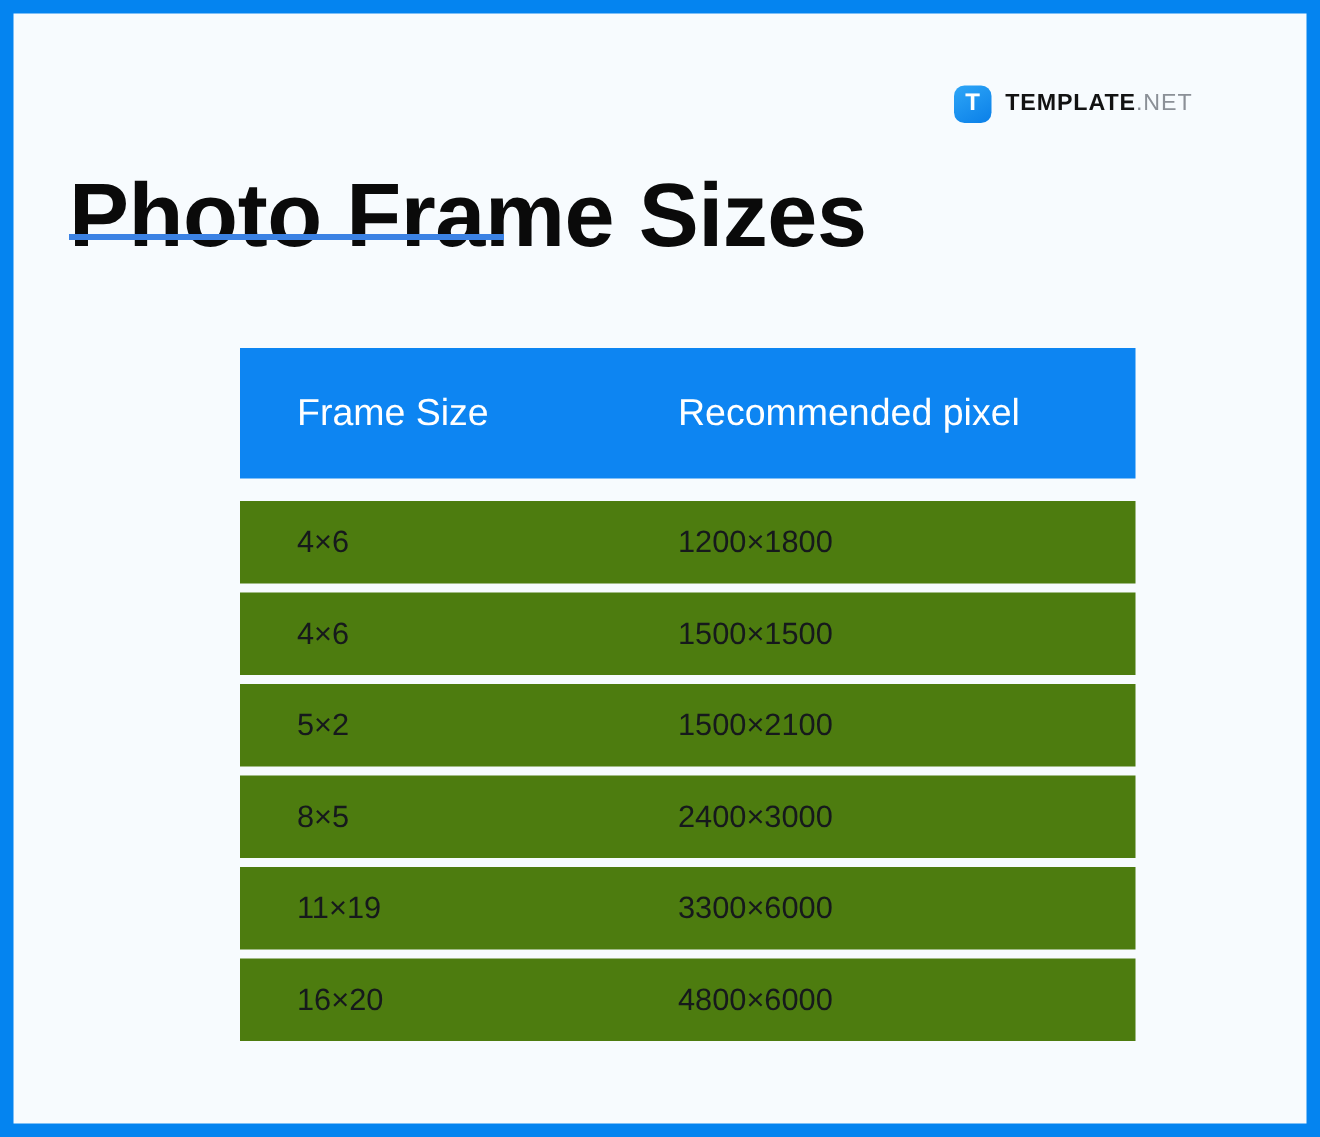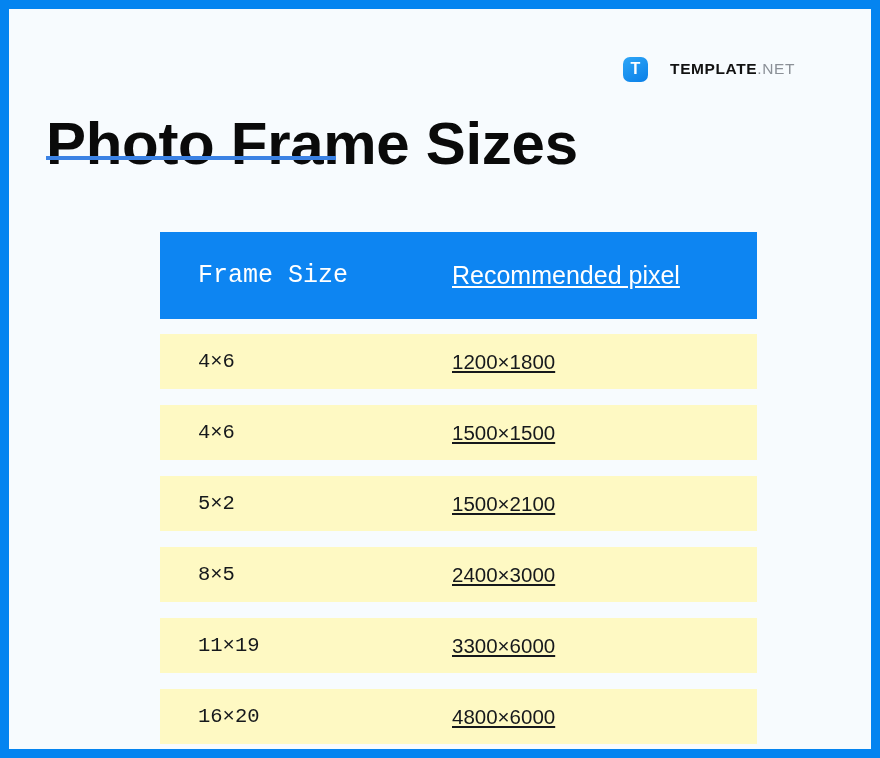--- a/index.html
+++ b/index.html
@@ -49,21 +49,20 @@
     font-weight: bold;
     line-height: 1;
     letter-spacing: 0.5px;
   }
   .brand-text {
     font-size: 15.5px;
     font-weight: bold;
     letter-spacing: 0.6px;
     color: #121212;
     white-space: nowrap;
-    margin-left: 13px;
   }
   .brand-text .tld {
     font-weight: normal;
     color: #8b9097;
   }
 
   
   .title {
     position: absolute;
     left: 37px;
@@ -101,40 +100,38 @@
     background: #0d85f2;
     margin-bottom: 15px;
   }
   .t-head .cell {
     color: #ffffff;
     font-size: 25px;
     font-weight: normal;
   }
   .t-body-row {
     height: 55px;
-    background: #fef9c3;
-    margin-bottom: 16px;
+    background: #4d7c0f;
+    margin-bottom: 6px;
   }
   .t-body-row .cell {
     color: #16191c;
     font-size: 20.5px;
     font-weight: normal;
   }
   .cell-size {
     width: 292px;
     padding-left: 38px;
     box-sizing: border-box;
     white-space: nowrap;
-    font-family: Liberation Mono, monospace;
   }
   .cell-pixel {
     flex: 1;
     padding-left: 0;
     white-space: nowrap;
-    text-decoration: underline;
   }
 </style>
 </head>
 <body>
 
 <div class="page">
 
   <div class="brand">
     <div class="brand-mark">
       <span>T</span>

